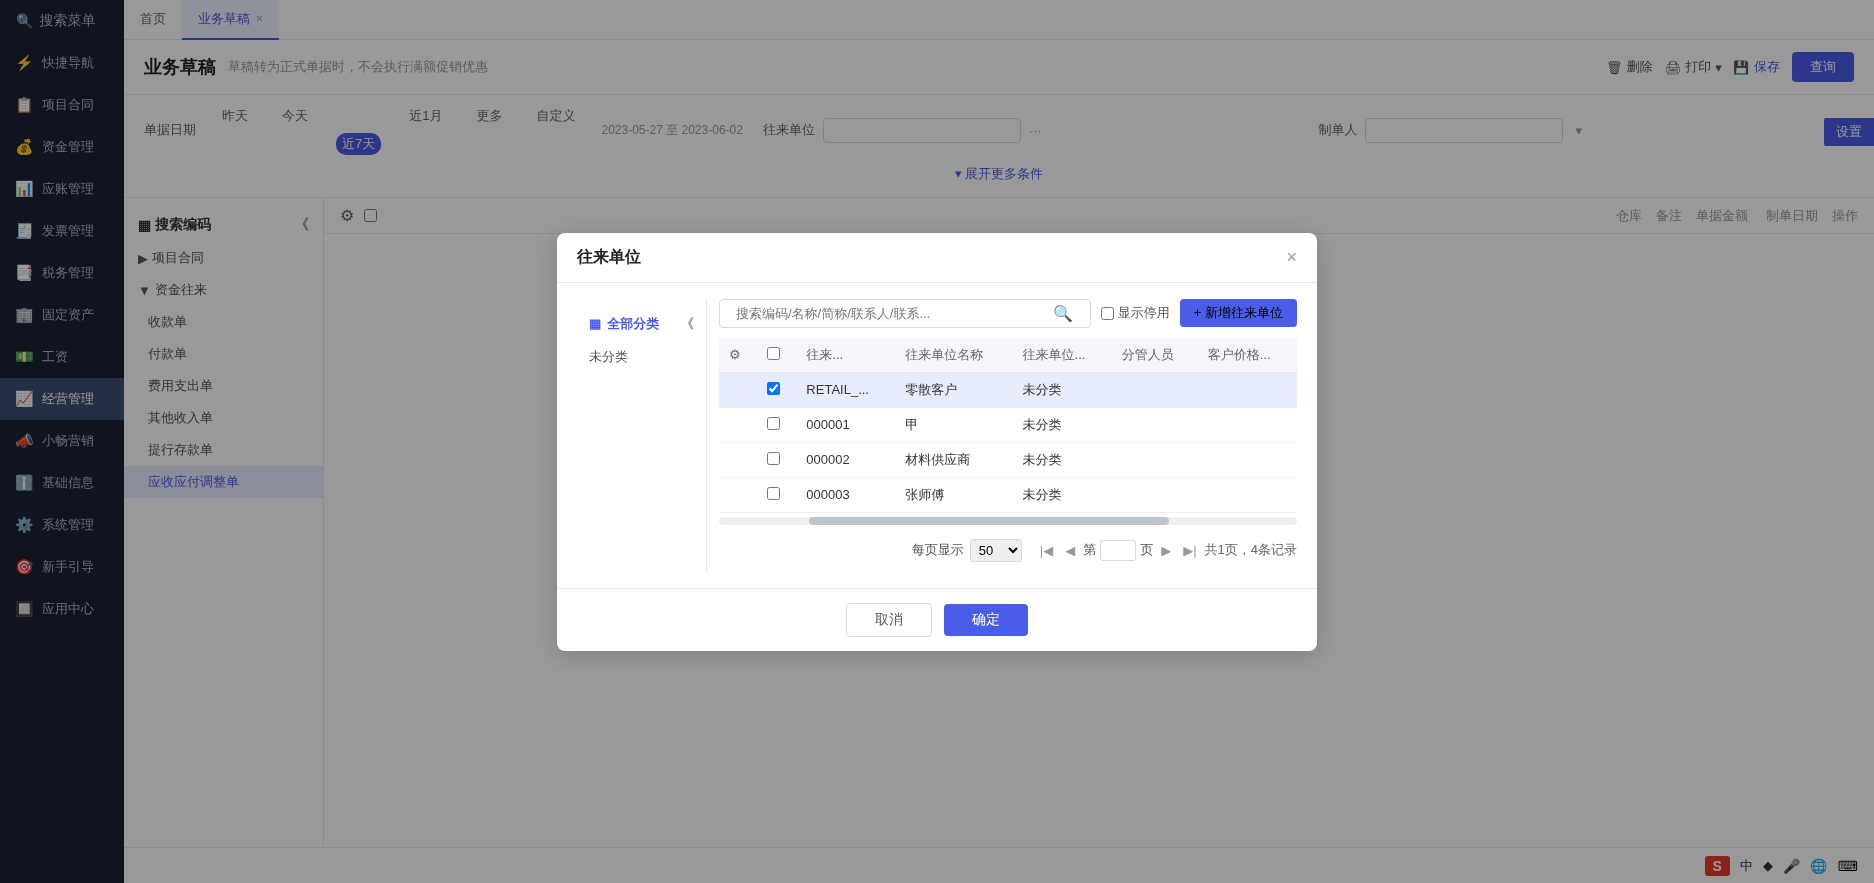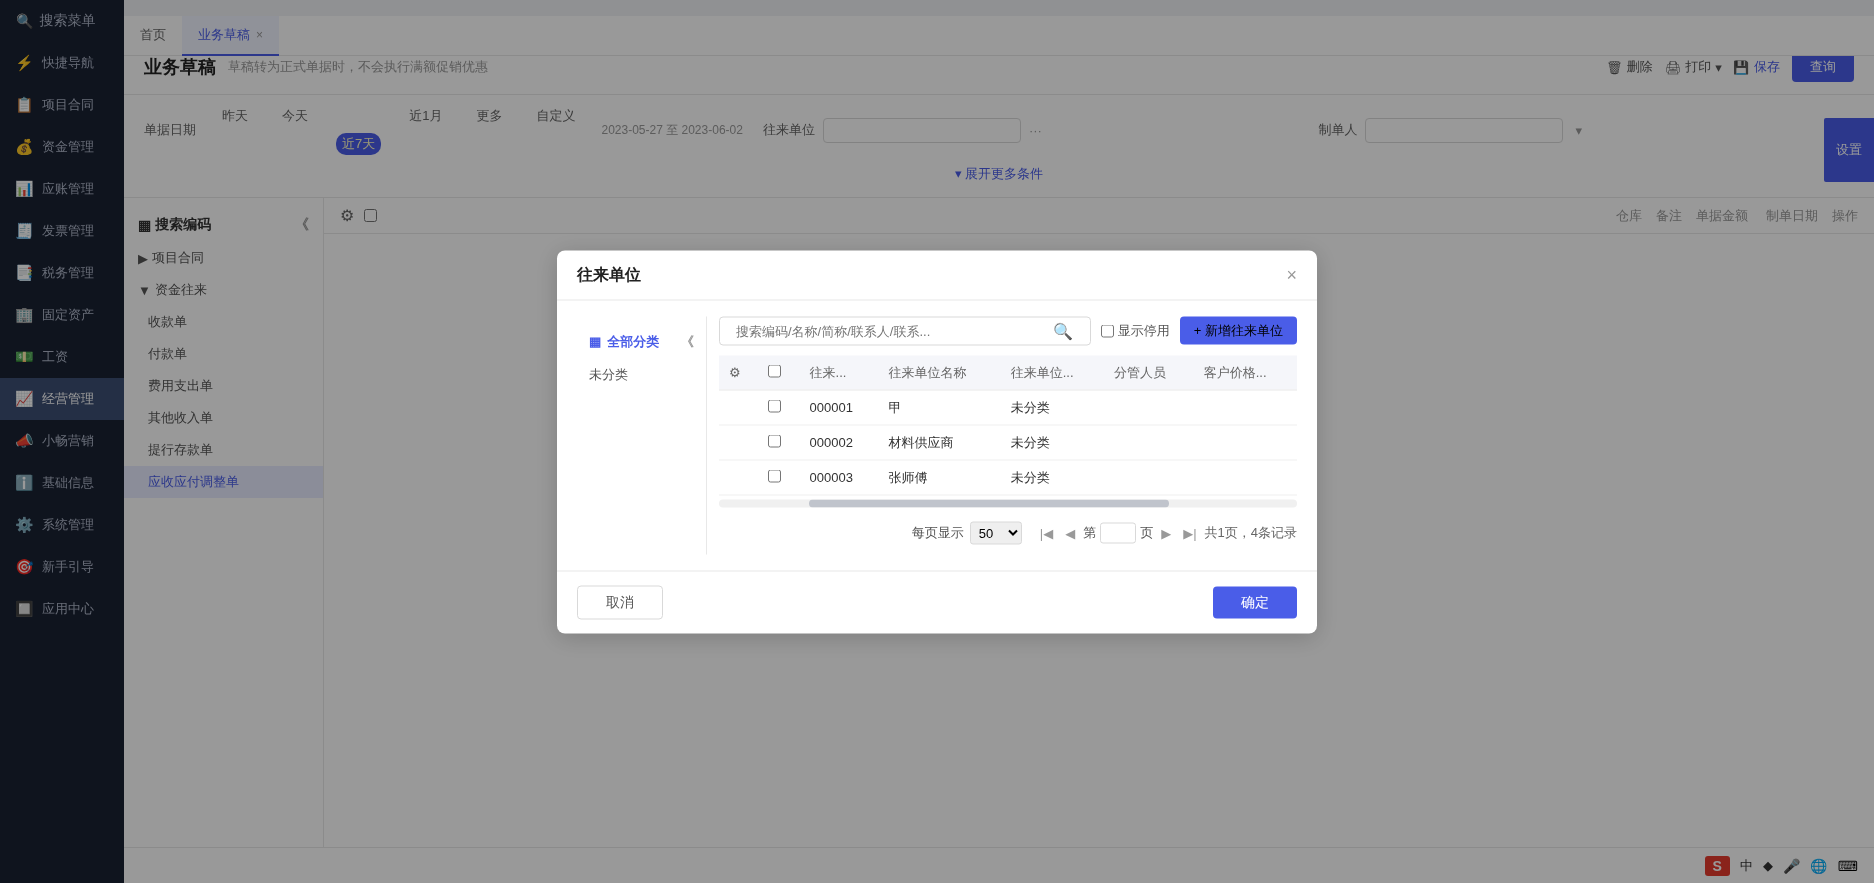--- a/index.html
+++ b/index.html
@@ -17,21 +17,21 @@
     }
     .sidebar-item {
       display: flex; align-items: center; gap: 8px;
       padding: 12px 16px; font-size: 13px; color: #adb5c7; cursor: pointer;
     }
     .sidebar-item.active { background: #3d4f73; color: #fff; }
     .sidebar-icon { width: 18px; height: 18px; display: flex; align-items: center; justify-content: center; font-size: 15px; }
 
     
     .topbar {
-      position: fixed; left: 124px; top: 16px; right: 0; height: 40px;
+      position: fixed; left: 124px; top: 0; right: 0; height: 40px;
       background: #fff; border-bottom: 1px solid #e8e8e8;
       display: flex; align-items: center; z-index: 10;
     }
     .tab {
       height: 40px; padding: 0 16px; display: flex; align-items: center; gap: 6px;
       font-size: 13px; color: #666; cursor: pointer; border-bottom: 2px solid transparent;
     }
     .tab.active { color: #4a5de8; border-bottom: 2px solid #4a5de8; background: #f0f3ff; }
     .tab-close { font-size: 12px; color: #999; cursor: pointer; }
     .tab-home { color: #666; }
@@ -108,21 +108,21 @@
       width: 760px; box-shadow: 0 4px 24px rgba(0,0,0,0.18);
     }
     .dialog-header {
       display: flex; align-items: center; justify-content: space-between;
       padding: 14px 20px; border-bottom: 1px solid #e8e8e8;
     }
     .dialog-title { font-size: 16px; font-weight: bold; color: #222; }
     .dialog-close { font-size: 18px; color: #999; cursor: pointer; }
     .dialog-body { padding: 16px 20px; }
     .dialog-footer {
-      display: flex; align-items: center; justify-content: space-between; gap: 12px;
+      display: flex; align-items: center; justify-content: center; gap: 12px;
       padding: 14px 20px; border-top: 1px solid #e8e8e8;
     }
     .btn-cancel {
       border: 1px solid #d9d9d9; background: #fff; color: #555;
       padding: 7px 28px; border-radius: 4px; font-size: 14px; cursor: pointer;
     }
     .btn-confirm {
       background: #4a5de8; color: #fff; border: none;
       padding: 7px 28px; border-radius: 4px; font-size: 14px; cursor: pointer;
     }
@@ -191,21 +191,21 @@
     .pagination .nav-btn { cursor: pointer; color: #999; padding: 0 4px; }
     .pagination .total { color: #666; }
 
     .scrollbar-area { height: 8px; background: #f0f0f0; margin: 4px 0; border-radius: 4px; overflow: hidden; }
     .scrollbar-thumb { height: 8px; background: #c0c4cc; border-radius: 4px; margin-left: 90px; width: 360px; }
 
     
     .btn-settings {
       position: fixed; right: 0; top: 118px;
       background: #4a5de8; color: #fff; border: none;
-      padding: 23px 12px; font-size: 13px; cursor: pointer; border-radius: 2px 0 0 2px;
+      padding: 5px 12px; font-size: 13px; cursor: pointer; border-radius: 2px 0 0 2px;
     }
   </style>
 </head>
 <body>
 
 <div class="sidebar">
   <div class="sidebar-search">
     <span>🔍</span>
     <span>搜索菜单</span>
   </div>
@@ -412,20 +412,29 @@
               <th>⚙</th>
               <th><input type="checkbox" style=""></th>
               <th>往来...</th>
               <th>往来单位名称</th>
               <th>往来单位...</th>
               <th>分管人员</th>
               <th>客户价格...</th>
             </tr>
           </thead>
           <tbody>
+            <tr class="selected">
+              <td></td>
+              <td><input type="checkbox" checked="" style=""></td>
+              <td>RETAIL_...</td>
+              <td>零散客户</td>
+              <td>未分类</td>
+              <td></td>
+              <td></td>
+            </tr>
             <tr>
               <td></td>
               <td><input type="checkbox" style=""></td>
               <td>000001</td>
               <td>甲</td>
               <td>未分类</td>
               <td></td>
               <td></td>
             </tr>
             <tr>

